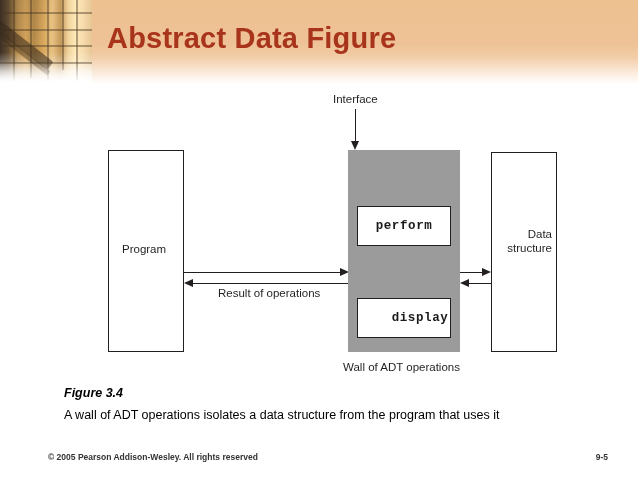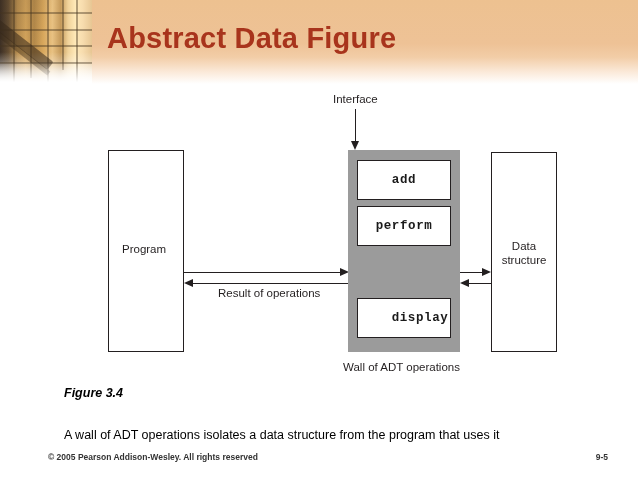--- a/index.html
+++ b/index.html
@@ -96,23 +96,23 @@
   }
   .diag-label {
     position: absolute;
     font-size: 11.5px;
     color: #231f20;
     white-space: nowrap;
   }
   .label-interface { left: 333px; top: 9px; }
   .label-wall      { left: 343px; top: 277px; }
   .label-datastructure {
-    left: 496px; top: 155px;
+    left: 496px; top: 143px;
     width: 56px;
-    text-align: center;
+    text-align: right;
     line-height: 14px;
     white-space: normal;
   }
   .label-program   { left: 122px; top: 159px; }
   .label-request   { left: 192px; top: 168px; }
   .label-result    { left: 218px; top: 203px; }
 
   .box-outline {
     position: absolute;
     border: 1.6px solid #231f20;
@@ -209,21 +209,21 @@
     position: absolute;
     left: 64px;
     top: 386px;
     width: 540px;
   }
   .figure-number {
     font-size: 12.5px;
     font-weight: bold;
     font-style: italic;
     color: #000000;
-    margin-bottom: 28px;
+    margin-bottom: 8px;
   }
   .figure-caption {
     font-size: 12.5px;
     color: #000000;
   }
 
   
   .slide-footer {
     position: absolute;
     left: 0;
@@ -278,21 +278,20 @@
   <div class="diag-label label-program">Program</div>
 
   <div class="line-h req-line"></div>
   <div class="arrowhead arrow-right req-head"></div>
 
   <div class="line-h res-line"></div>
   <div class="arrowhead arrow-left res-head"></div>
   <div class="diag-label label-result">Result of operations</div>
 
   <div class="wall">
-    <div class="op-box op0">add</div>
     <div class="op-box op1">perform</div>
     <div class="op-box op3">display</div>
   </div>
   <div class="diag-label label-wall">Wall of ADT operations</div>
 
   <div class="line-h ds-out-line"></div>
   <div class="arrowhead arrow-right ds-out-head"></div>
   <div class="line-h ds-in-line"></div>
   <div class="arrowhead arrow-left ds-in-head"></div>
 

